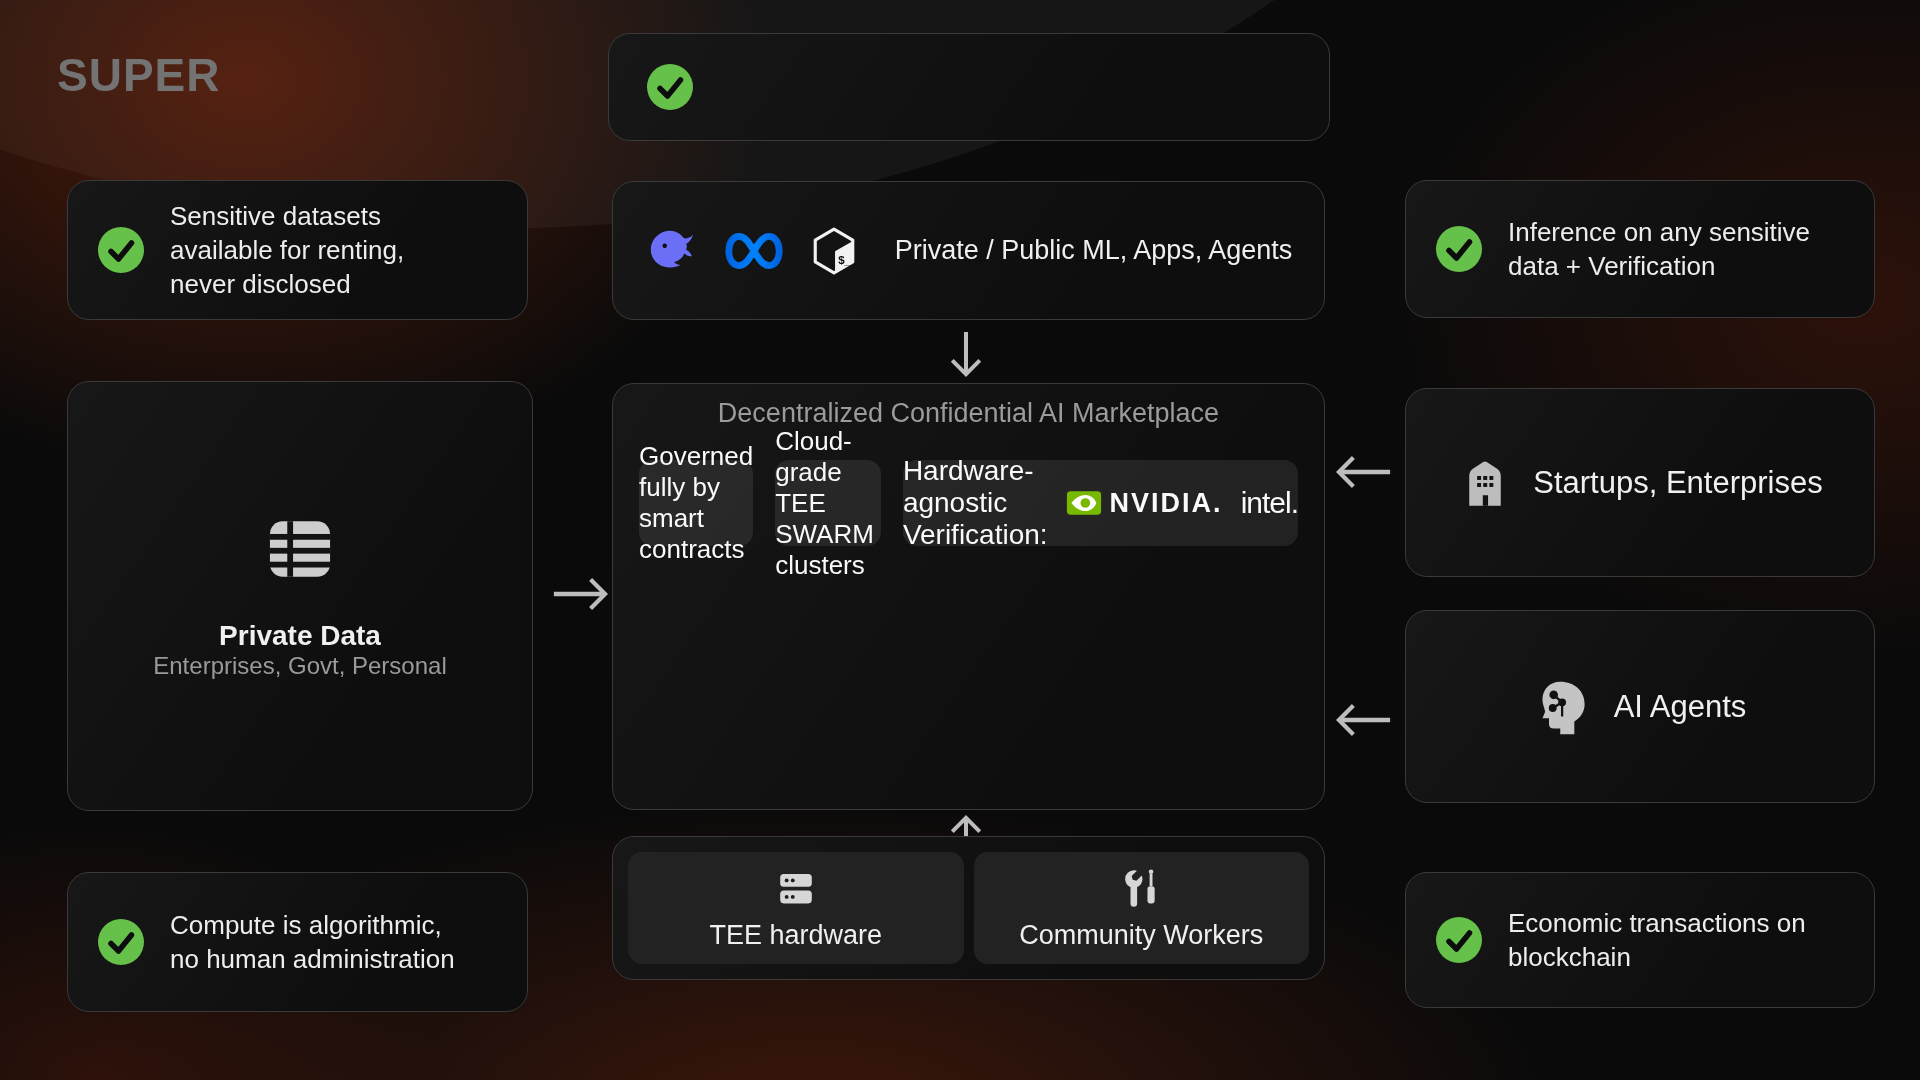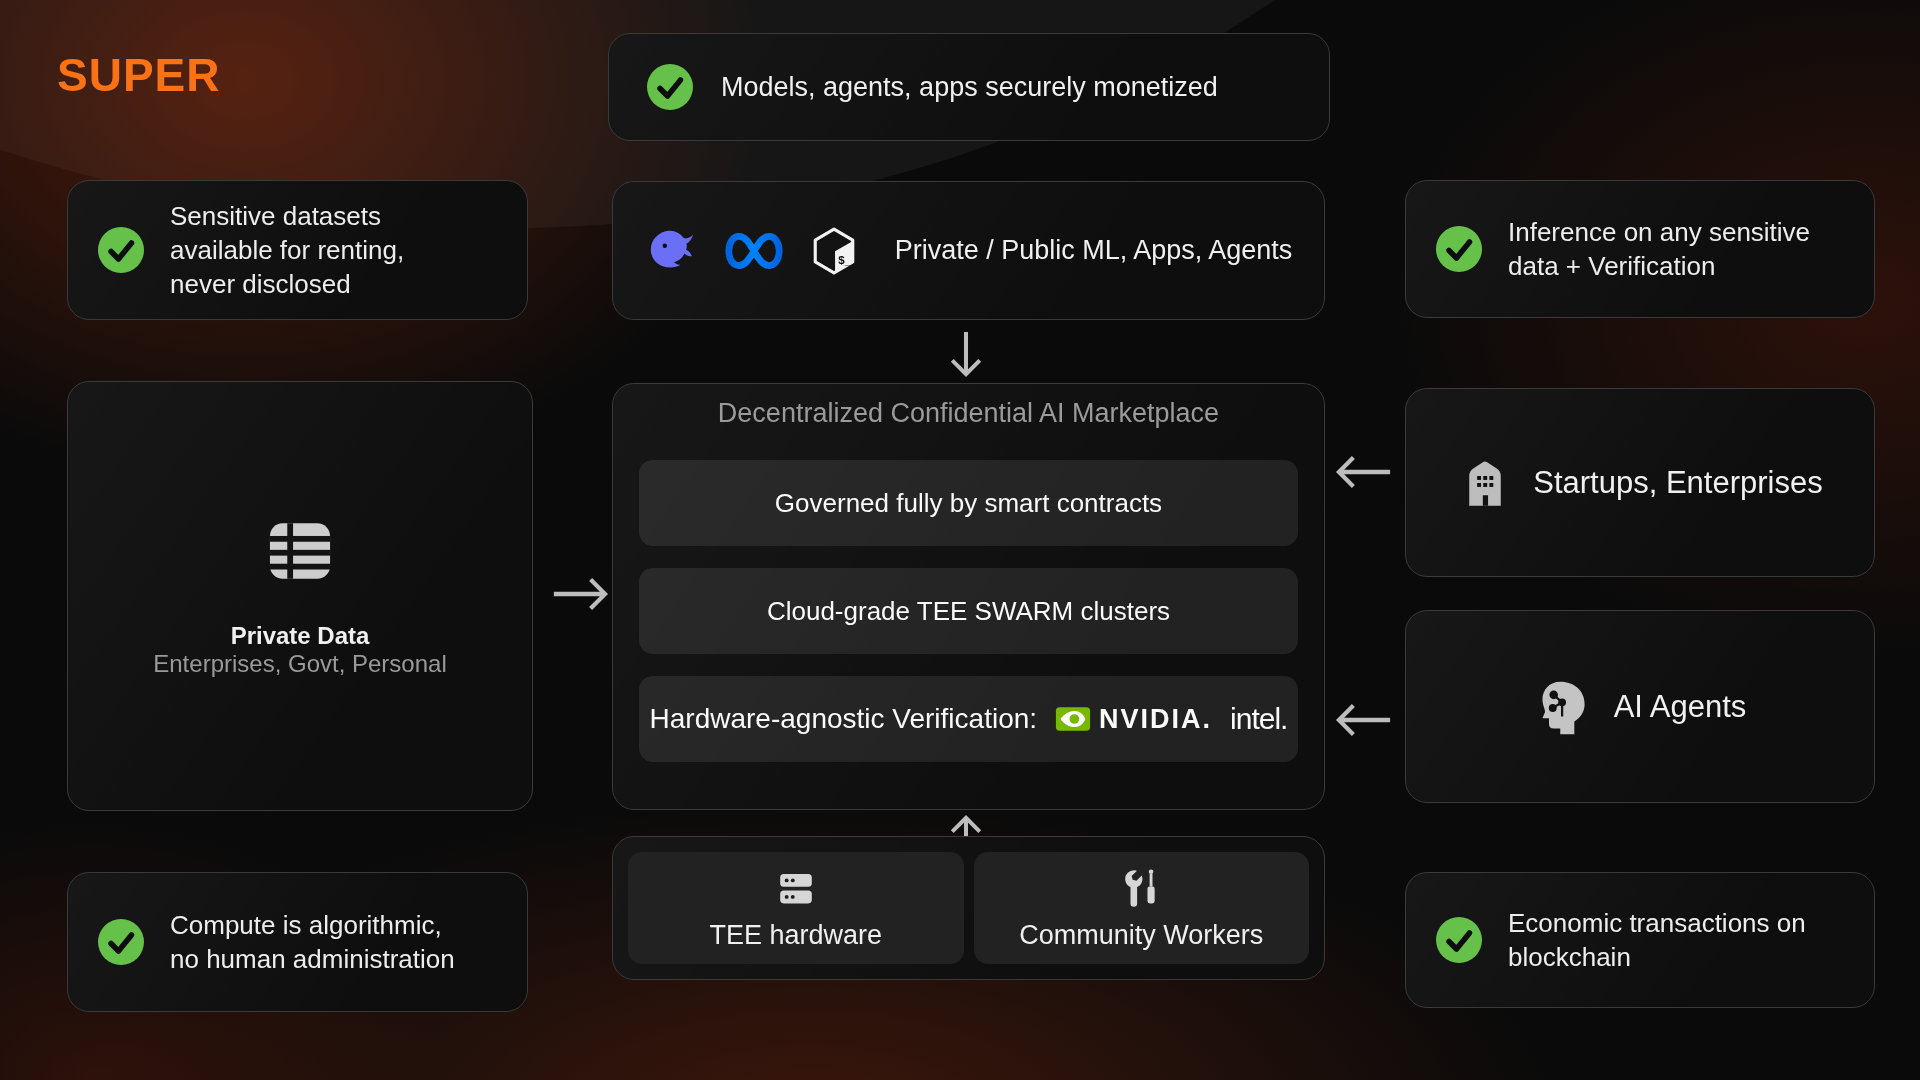--- a/index.html
+++ b/index.html
@@ -29,43 +29,43 @@
     background:linear-gradient(125deg, rgba(255,255,255,0.05), rgba(255,255,255,0.012) 70%), #0b0b0b;
     border:1px solid #3a3a3a; border-radius:22px; }
 
   .note { display:flex; align-items:center; gap:26px; padding:0 30px; }
   .note .txt { font-size:26px; line-height:34px; font-weight:500; color:#ededed; }
 
   .check { flex:0 0 46px; width:46px; height:46px; }
 
   
   .logo { position:absolute; left:57px; top:48px; z-index:2;
-    font-size:46px; font-weight:800; letter-spacing:1px; color:#f97316; }
+    font-size:46px; font-weight:800; letter-spacing:1px; color:#737373; }
 
   
   .banner { left:608px; top:33px; width:722px; height:108px;
     display:flex; align-items:center; gap:28px; padding:0 38px; }
   .banner .txt { font-size:27px; font-weight:500; }
 
   
   .sources { left:612px; top:181px; width:713px; height:139px;
     display:flex; align-items:center; justify-content:center; gap:24px; }
   .sources .txt { font-size:27px; font-weight:500; margin-left:12px; white-space:nowrap; }
   .src-icon { display:block; }
 
   
   .pdata { left:67px; top:381px; width:466px; height:430px;
     display:flex; flex-direction:column; align-items:center; justify-content:center; text-align:center; }
-  .pdata .title { font-size:24px; font-weight:700; margin-top:34px; }
+  .pdata .title { font-size:28px; font-weight:700; margin-top:34px; }
   .pdata .sub { font-size:24px; color:#9a9a9a; margin-top:0; }
 
   
   .market { left:612px; top:383px; width:713px; height:427px; padding:12px 26px; }
   .market .mtitle { text-align:center; font-size:27px; color:#9b9b9b; line-height:34px; }
-  .mrows { margin-top:30px; display:flex; flex-direction:column; gap:22px; }
+  .mrows { margin-top:30px; display:flex; flex-direction:row; gap:22px; }
   .mrow { height:86px; border-radius:14px; background:rgba(255,255,255,0.085);
     display:flex; align-items:center; justify-content:center; gap:18px;
     font-size:26px; font-weight:500; color:#fafafa; }
   .mrow .vlabel { font-size:28px; }
   .vendor { display:flex; align-items:center; gap:8px; }
   .nv-word { font-size:27px; font-weight:800; letter-spacing:2px; }
   .intel-word { font-size:30px; font-weight:500; letter-spacing:-1px; }
 
   
   .consumer { display:flex; flex-direction:row; align-items:center; justify-content:center; gap:20px; }
@@ -96,21 +96,20 @@
   <div class="glow glow-bl"></div>
 </div>
 
 <div class="logo">SUPER</div>
 
 <div class="card banner">
   <svg class="check" viewBox="0 0 46 46">
     <circle cx="23" cy="23" r="23" fill="#66C14B"></circle>
     <path d="M13 24.5l7.5 7.5L33.5 16" stroke="#0d0d0d" stroke-width="5.5" fill="none" stroke-linecap="round" stroke-linejoin="round"></path>
   </svg>
-  <div class="txt">Models, agents, apps securely monetized</div>
 </div>
 
 <div class="card note" style="left:67px; top:180px; width:461px; height:140px;">
   <svg class="check" viewBox="0 0 46 46">
     <circle cx="23" cy="23" r="23" fill="#66C14B"></circle>
     <path d="M13 24.5l7.5 7.5L33.5 16" stroke="#0d0d0d" stroke-width="5.5" fill="none" stroke-linecap="round" stroke-linejoin="round"></path>
   </svg>
   <div class="txt w260">Sensitive datasets available for renting, never disclosed</div>
 </div>
 

